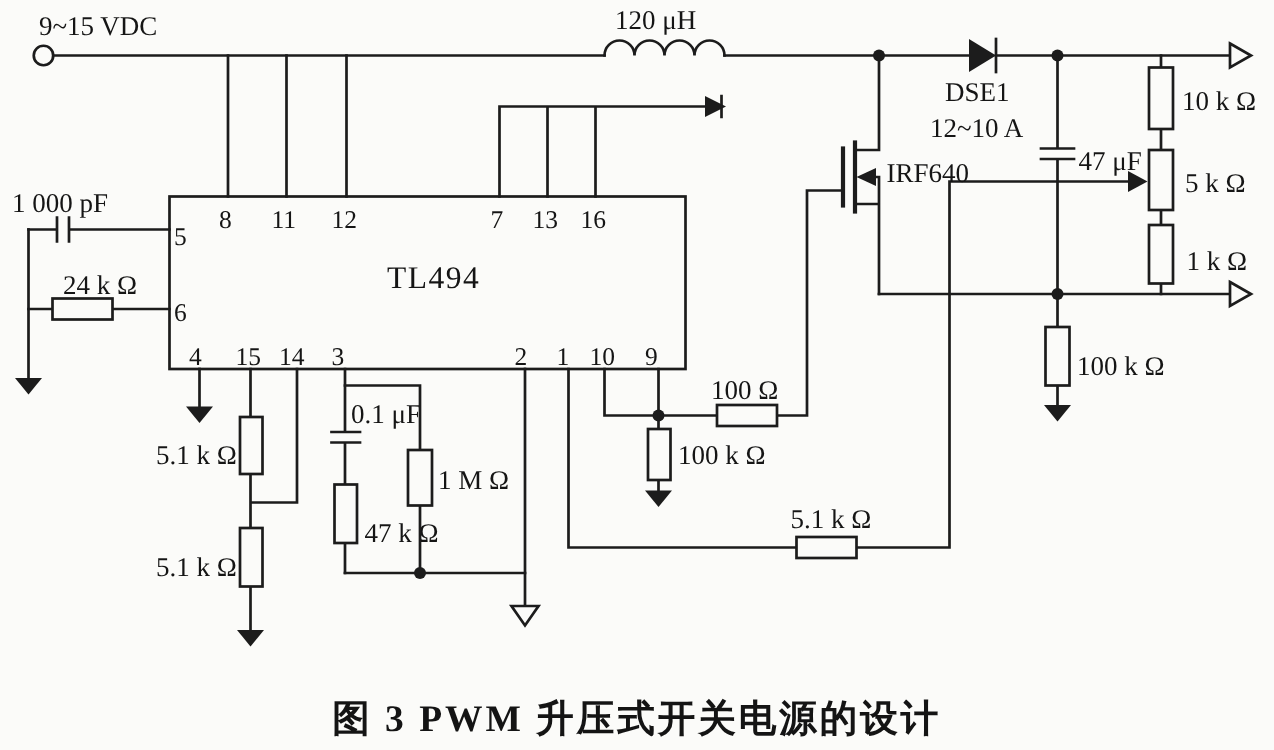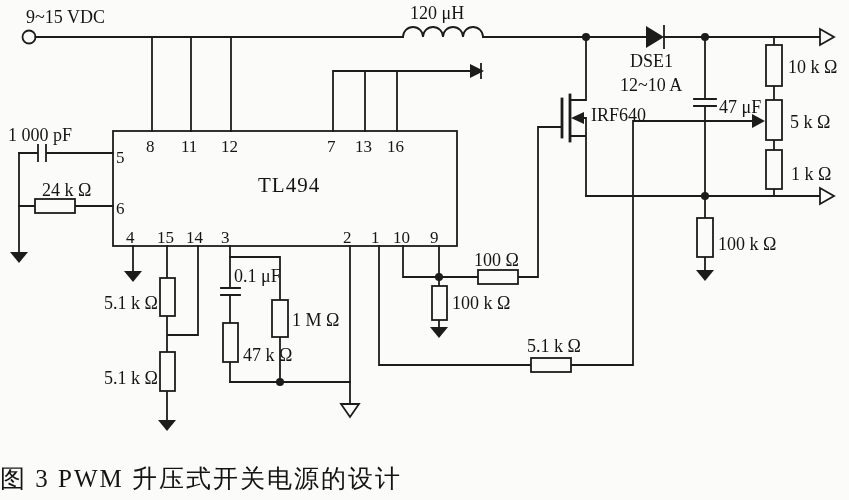--- a/index.html
+++ b/index.html
@@ -18,21 +18,22 @@
   }
   svg text.pin{font-size:17px;}
   svg text.chip{font-size:21px;letter-spacing:1px;}
   .wire{stroke:#1c1c1c;stroke-width:1.8;fill:none;stroke-linecap:square;}
   .thick{stroke:#1c1c1c;stroke-width:2.8;fill:none;stroke-linecap:square;}
   .comp{stroke:#1c1c1c;stroke-width:1.8;fill:#fbfbf9;}
   .filled{fill:#1c1c1c;stroke:none;}
   .openshape{fill:#fbfbf9;stroke:#1c1c1c;stroke-width:1.8;}
   .caption{
     position:absolute;left:0;top:462px;width:849px;
-    font-weight:normal;font-size:25px;color:#141414;
+    text-align:center;
+    font-weight:bold;font-size:25px;color:#141414;
     letter-spacing:2px;
   }
 </style>
 </head>
 <body>
 
 <div class="figure">
 <svg width="849" height="452" viewBox="0 0 849 452">
 
   <g>

